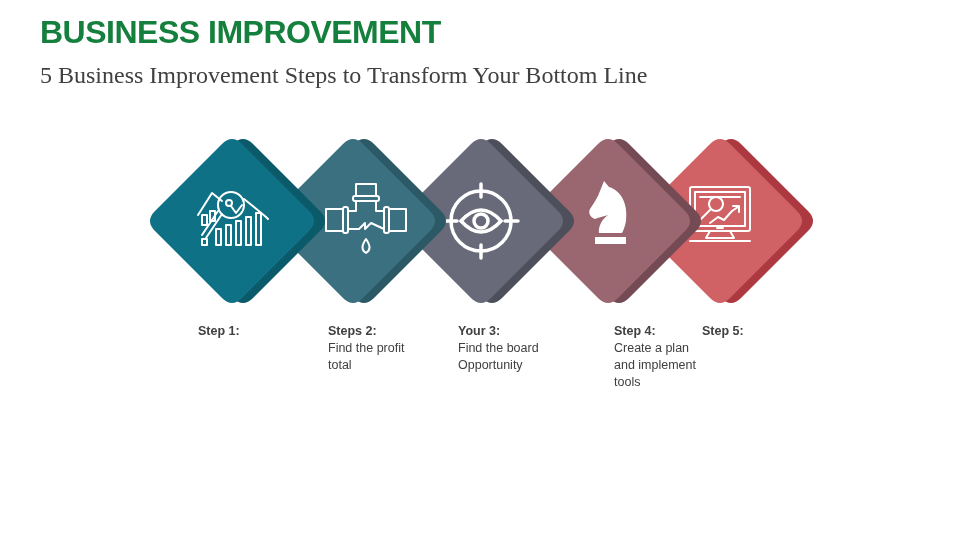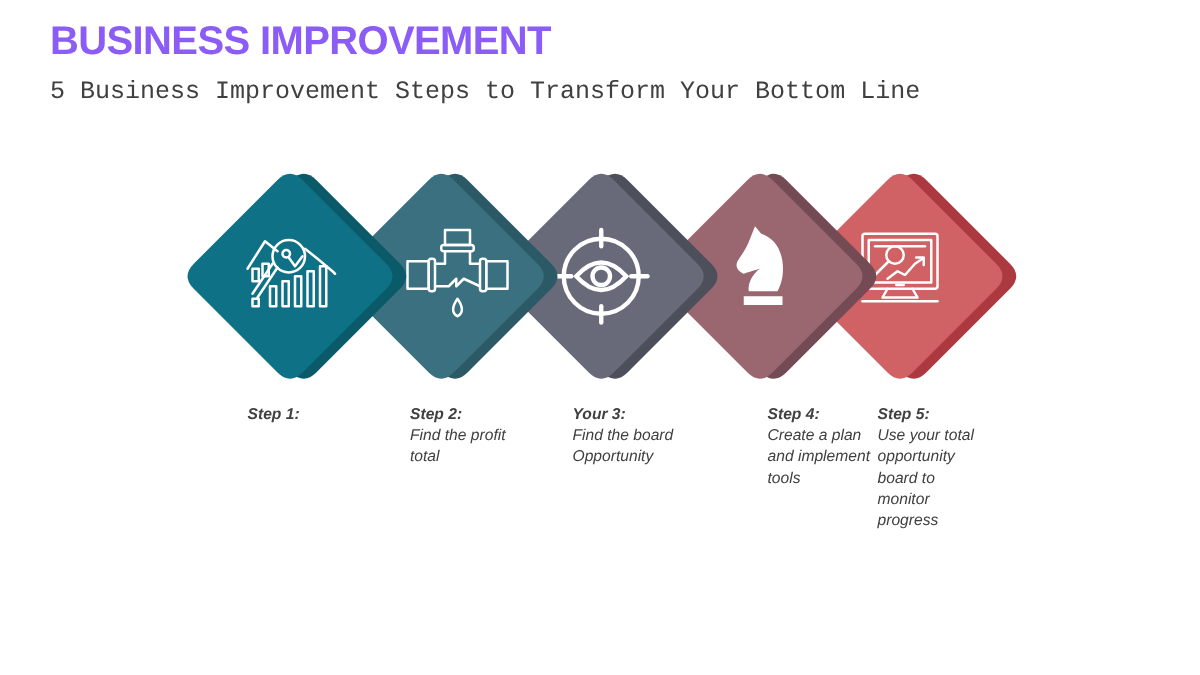--- a/index.html
+++ b/index.html
@@ -1,20 +1,20 @@
 <!DOCTYPE html>
 <html><head>
 <meta charset="utf-8">
 <style>
   html, body { margin:0; padding:0; }
   body { width:960px; height:540px; background:#ffffff; position:relative; overflow:hidden; font-family:"Liberation Sans", sans-serif; }
-  .title { position:absolute; left:40px; top:14px; font-size:32px; font-weight:bold; color:#8b5cf6; letter-spacing:-0.5px; font-family:"Liberation Sans", sans-serif; }
-  .subtitle { position:absolute; left:40px; top:62px; font-size:20px; color:#404040; font-family:Liberation Mono, monospace; }
+  .title { position:absolute; left:40px; top:14px; font-size:32px; font-weight:bold; color:#15803d; letter-spacing:-0.5px; font-family:"Liberation Sans", sans-serif; }
+  .subtitle { position:absolute; left:40px; top:62px; font-size:24px; color:#404040; font-family:Liberation Serif, serif; }
   .diagram { position:absolute; left:0; top:0; width:960px; height:540px; }
-  .step-text { position:absolute; top:323px; font-size:12.5px; line-height:17px; color:#404040; font-style:italic; font-family:"Liberation Sans", sans-serif; }
+  .step-text { position:absolute; top:323px; font-size:12.5px; line-height:17px; color:#404040; font-family:"Liberation Sans", sans-serif; }
   .step-text .label { font-weight:bold; display:block; }
   .step-text .desc { display:block; }
 </style>
 </head>
 <body>
 
 <div class="title">BUSINESS IMPROVEMENT</div>
 <div class="subtitle">5 Business Improvement Steps to Transform Your Bottom Line</div>
 
 <svg class="diagram" width="960" height="540" viewBox="0 0 960 540">
@@ -99,27 +99,26 @@
       <rect x="14" y="-4" width="5" height="28"></rect>
       <rect x="24" y="-8" width="5" height="32"></rect>
     </g>
   </g>
 </svg>
 
 <div class="step-text" style="left:198px; width:90px;">
   <span class="label">Step 1:</span>
 </div>
 <div class="step-text" style="left:328px; width:95px;">
-  <span class="label">Step 2:</span>
+  <span class="label">Steps 2:</span>
   <span class="desc">Find the profit total</span>
 </div>
 <div class="step-text" style="left:458px; width:95px;">
   <span class="label">Your 3:</span>
   <span class="desc">Find the board Opportunity</span>
 </div>
 <div class="step-text" style="left:614px; width:90px;">
   <span class="label">Step 4:</span>
   <span class="desc">Create a plan and implement tools</span>
 </div>
 <div class="step-text" style="left:702px; width:90px;">
   <span class="label">Step 5:</span>
-  <span class="desc">Use your total opportunity board to monitor progress</span>
 </div>
 
 </body></html>

